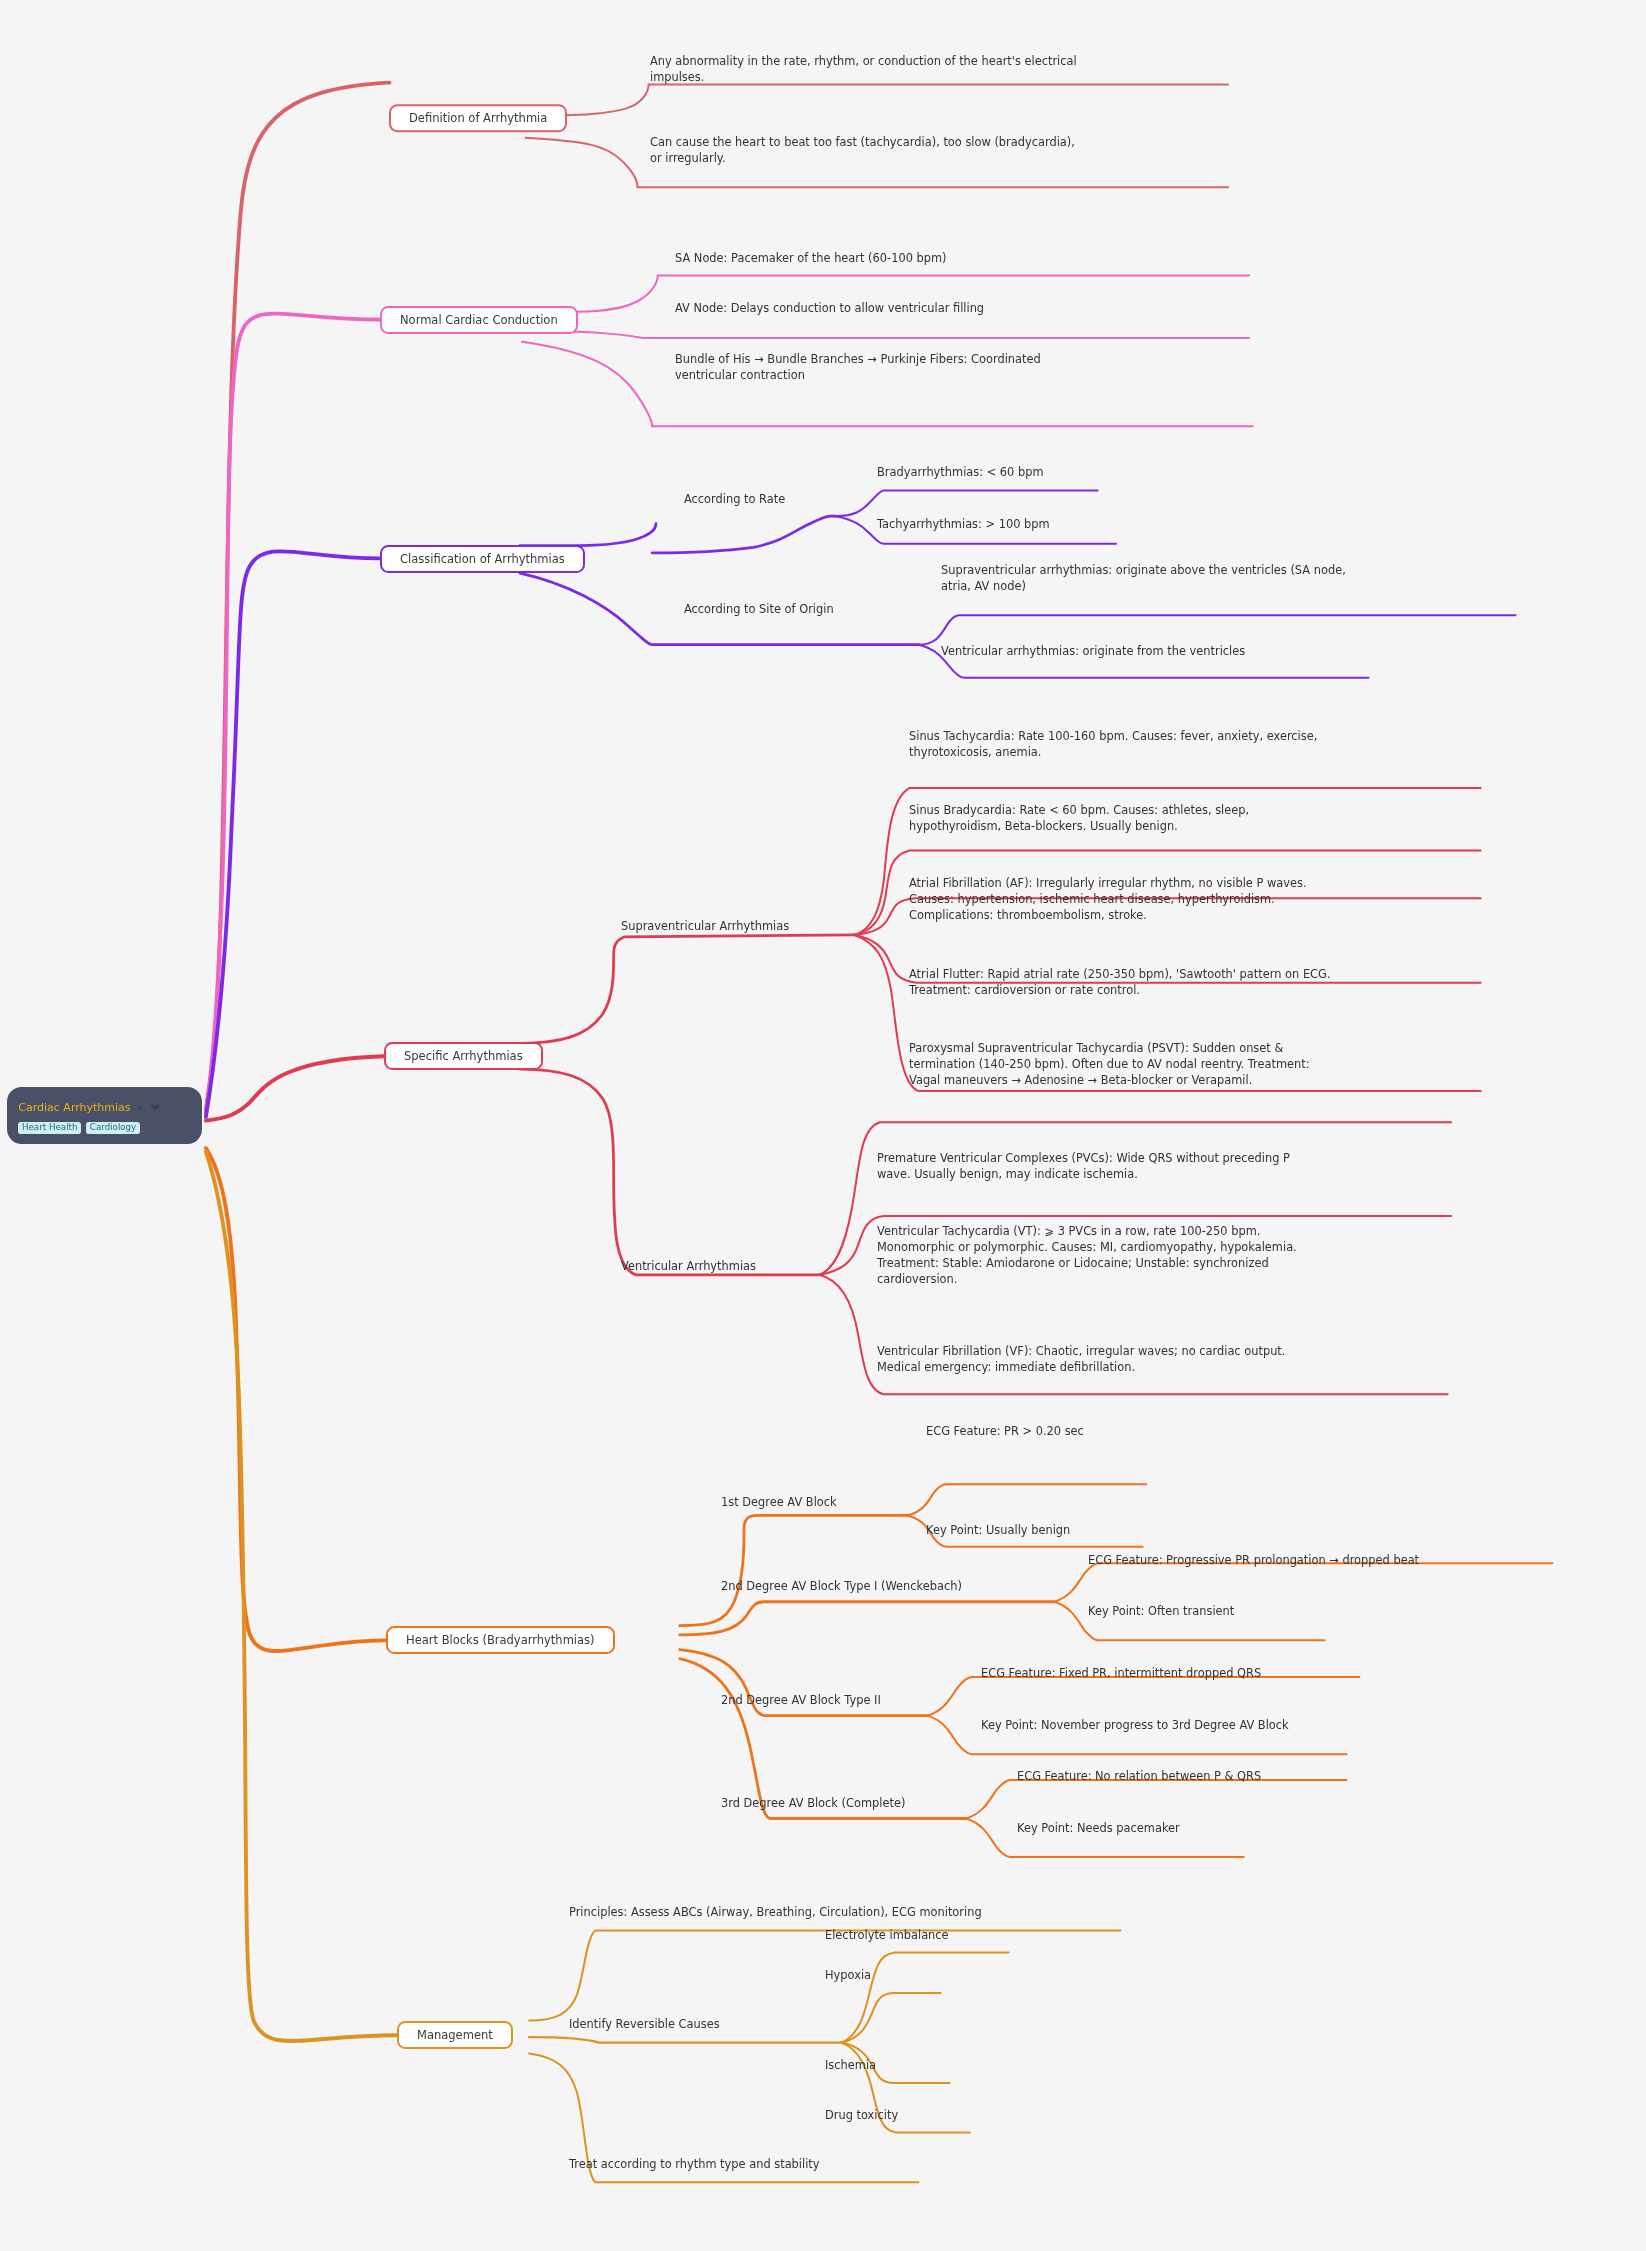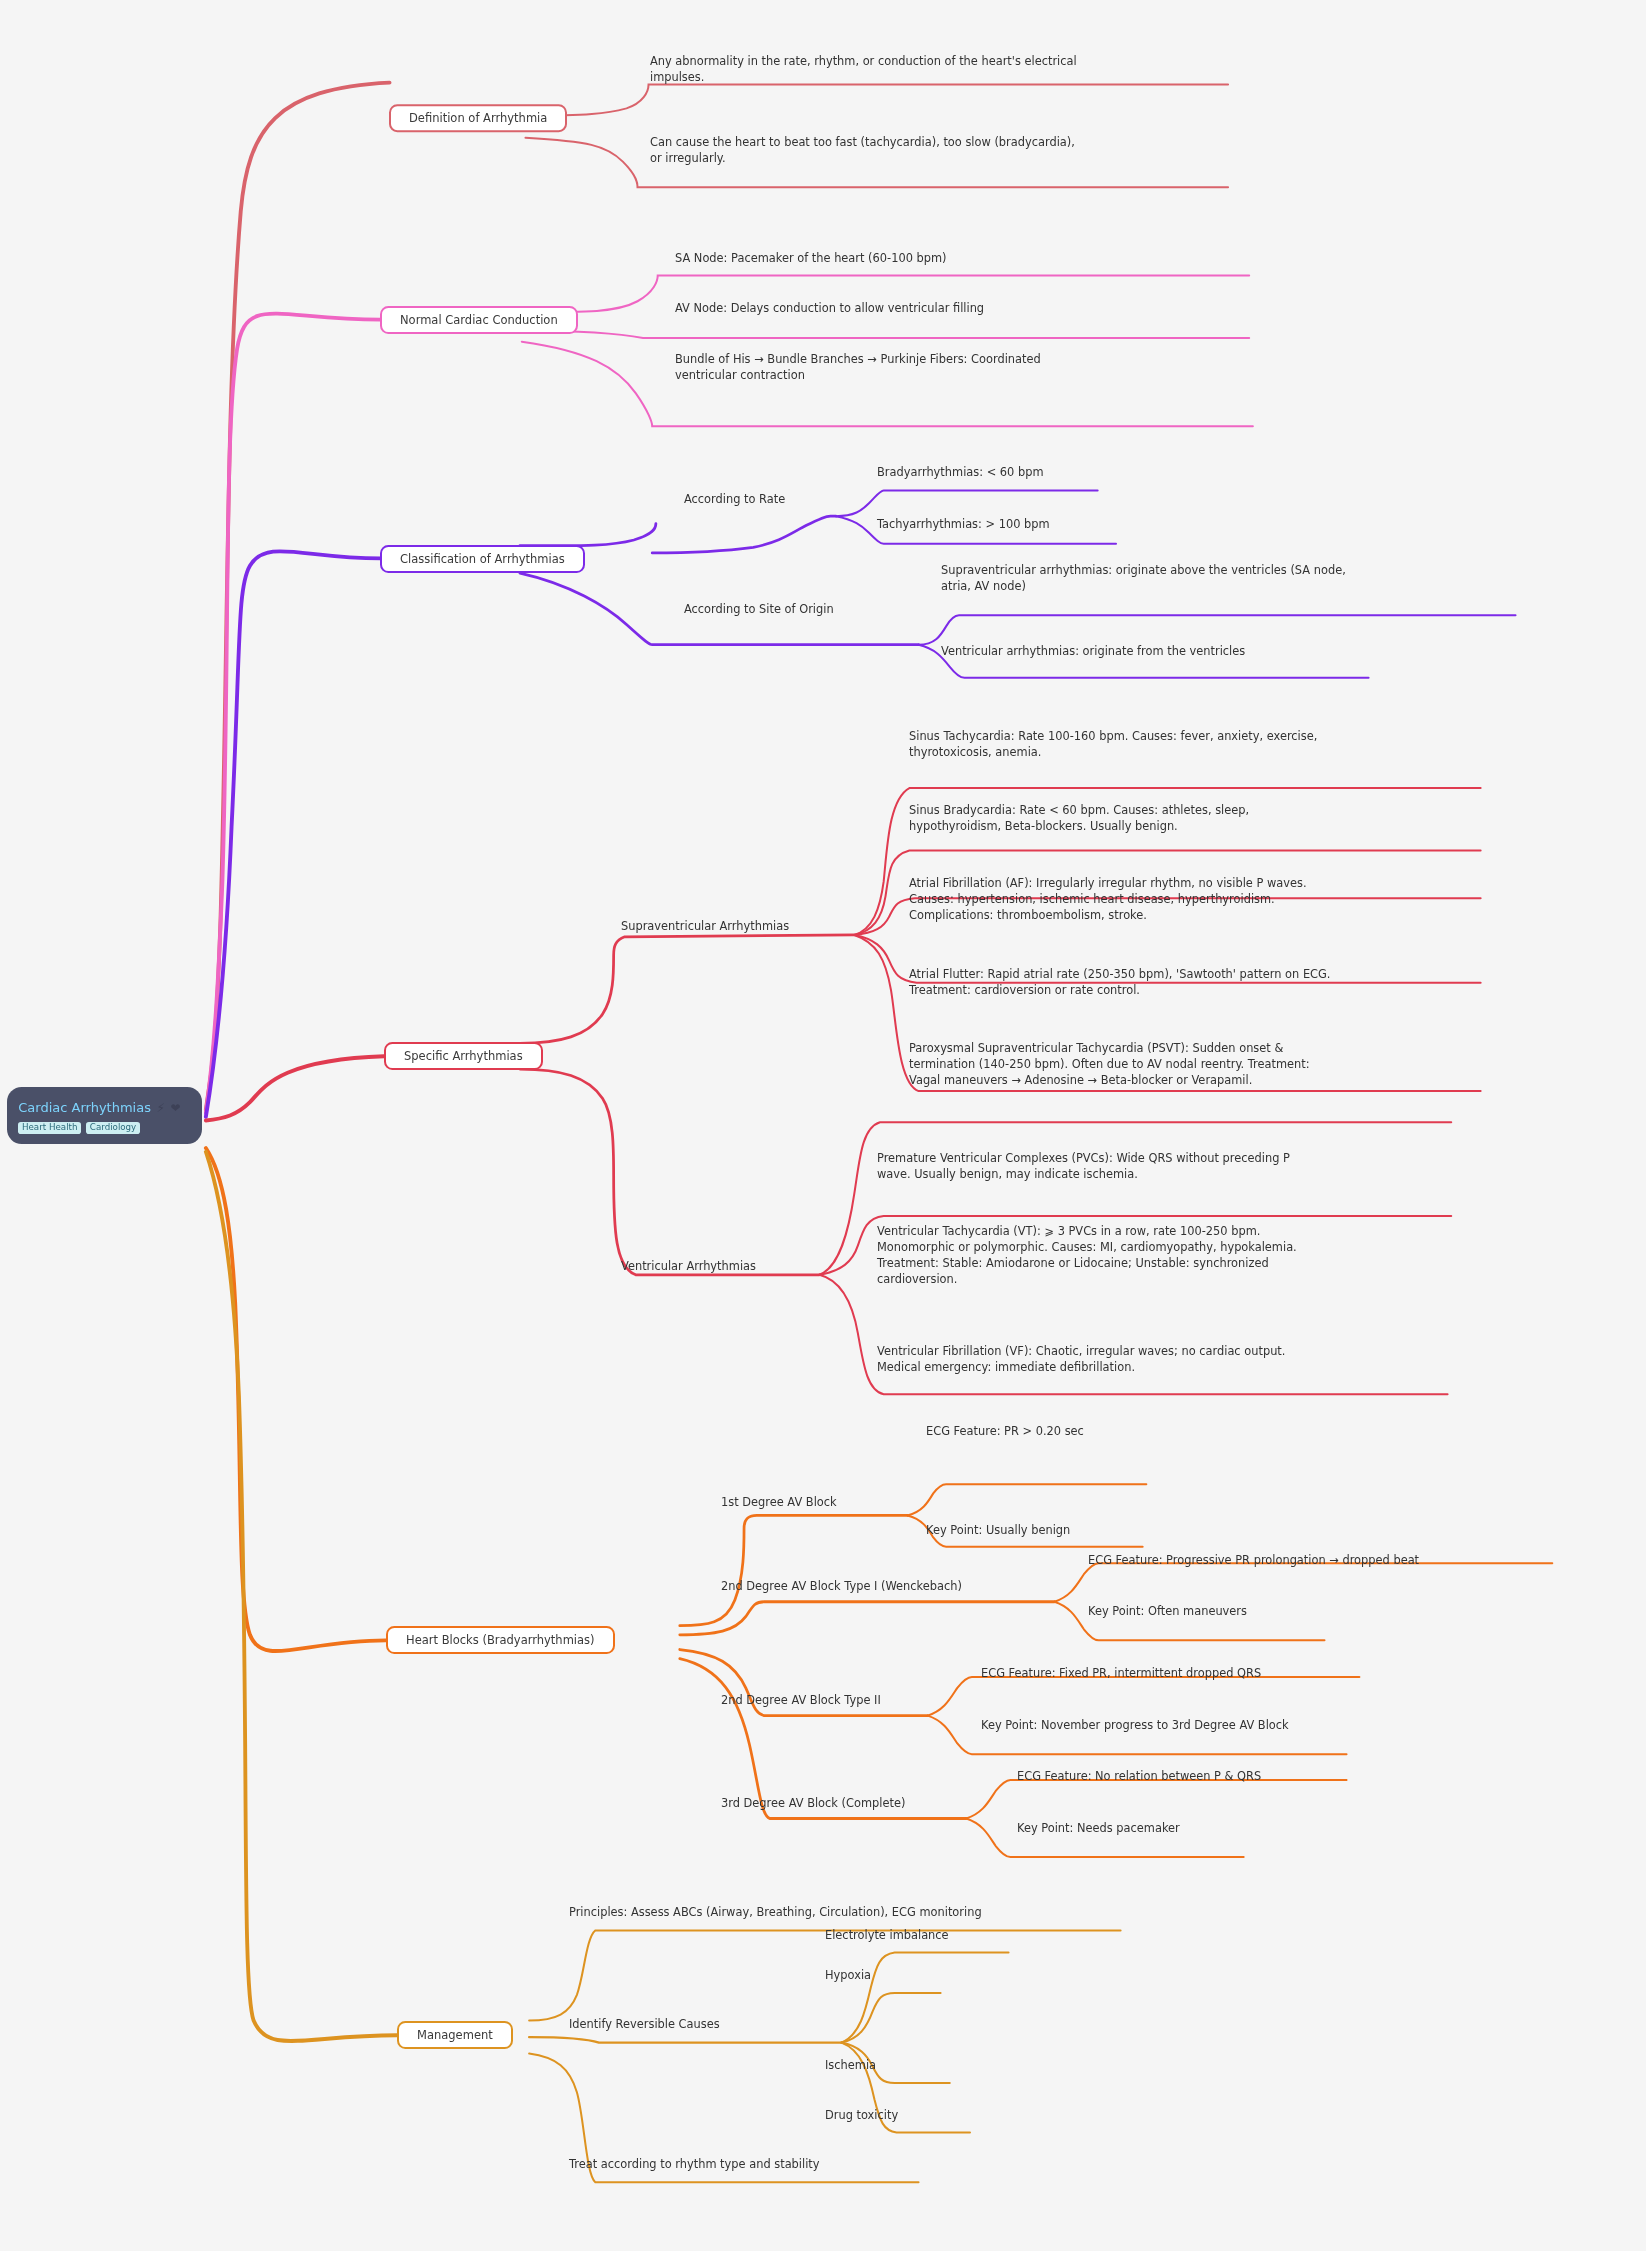--- a/index.html
+++ b/index.html
@@ -18,21 +18,21 @@
     left:7.3px;top:1087px;
     width:195px;height:57px;
     background:#4a5068;
     border-radius:14.7px;
     box-sizing:border-box;
     padding:7.3px 11px 5.5px 11px;
     display:flex;flex-direction:column;justify-content:center;
   }
   .root-title-row{display:flex;align-items:center;gap:5.5px;}
   .root-title{
-    color:#7dd3fc;font-size:13px;line-height:18.4px;white-space:nowrap;
+    color:#eab308;font-size:11px;line-height:18.4px;white-space:nowrap;
   }
   .root-ic{display:inline-block;line-height:1;color:#3d4157;font-size:12px;}
   .root-tags{display:flex;gap:5px;margin-top:4.6px;}
   .tag{
     background:#cdeef2;color:#2c6a7a;
     font-size:8.7px;line-height:11px;
     padding:0.9px 3.7px;border-radius:2.8px;white-space:nowrap;
   }
 
   
@@ -191,21 +191,21 @@
 Medical emergency: immediate defibrillation.</div>
 
   <div class="pill" style="left:386px;top:1626px;border-color:#f07219;">Heart Blocks (Bradyarrhythmias)</div>
 
   <div class="lbl" style="left:721px;top:1494px;">1st Degree AV Block</div>
   <div class="lbl" style="left:926px;top:1423px;">ECG Feature: PR &gt; 0.20 sec</div>
   <div class="lbl" style="left:926px;top:1522px;">Key Point: Usually benign</div>
 
   <div class="lbl" style="left:721px;top:1578px;">2nd Degree AV Block Type I (Wenckebach)</div>
   <div class="lbl" style="left:1088px;top:1552px;">ECG Feature: Progressive PR prolongation → dropped beat</div>
-  <div class="lbl" style="left:1088px;top:1603px;">Key Point: Often maneuvers</div>
+  <div class="lbl" style="left:1088px;top:1603px;">Key Point: Often transient</div>
 
   <div class="lbl" style="left:721px;top:1692px;">2nd Degree AV Block Type II</div>
   <div class="lbl" style="left:981px;top:1665px;">ECG Feature: Fixed PR, intermittent dropped QRS</div>
   <div class="lbl" style="left:981px;top:1717px;">Key Point: November progress to 3rd Degree AV Block</div>
 
   <div class="lbl" style="left:721px;top:1795px;">3rd Degree AV Block (Complete)</div>
   <div class="lbl" style="left:1017px;top:1768px;">ECG Feature: No relation between P &amp; QRS</div>
   <div class="lbl" style="left:1017px;top:1820px;">Key Point: Needs pacemaker</div>
 
   <div class="pill" style="left:397px;top:2021px;border-color:#dd9320;">Management</div>

